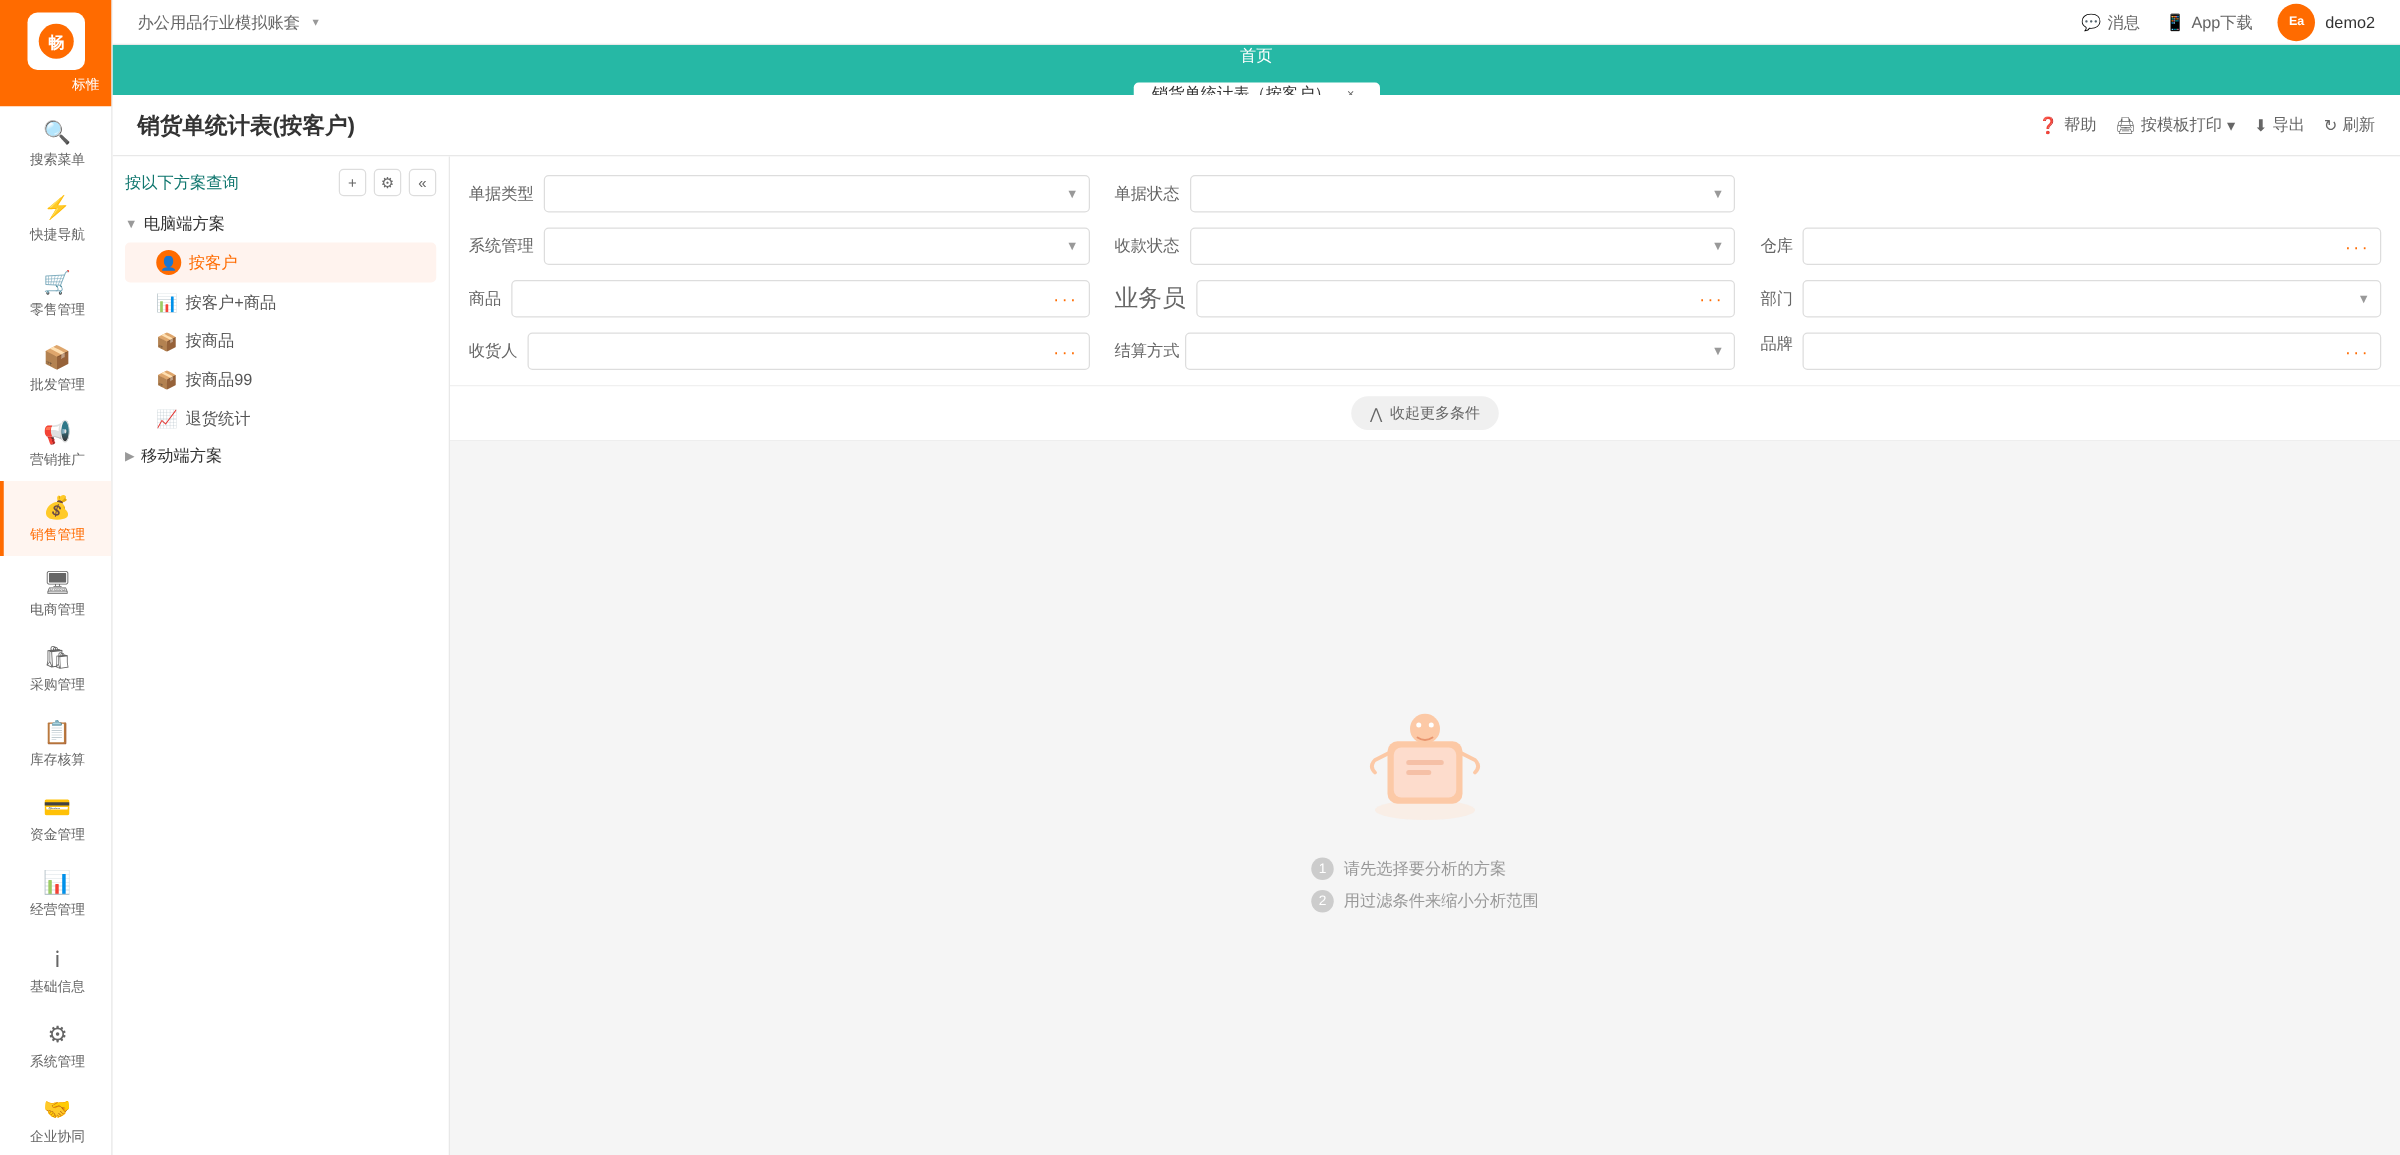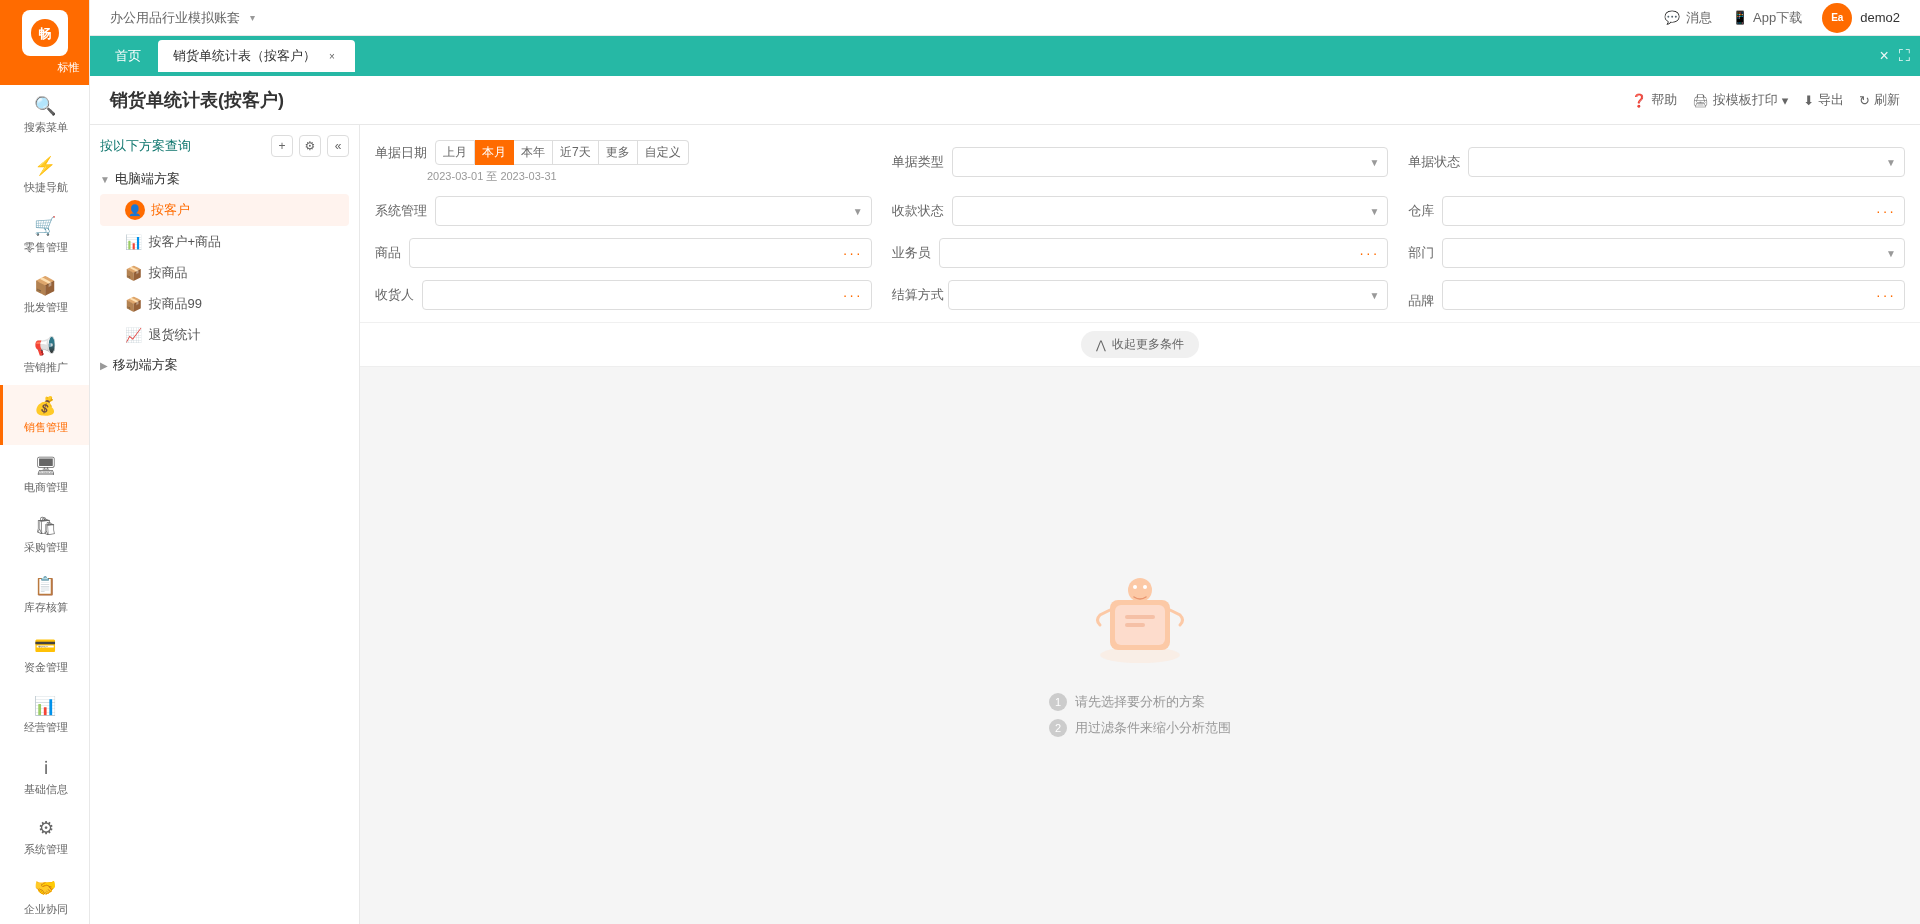--- a/index.html
+++ b/index.html
@@ -26,21 +26,21 @@
     .top-bar { background: #fff; border-bottom: 1px solid #e8e8e8; padding: 0 20px; height: 36px; display: flex; align-items: center; justify-content: space-between; }
     .top-bar-left { display: flex; align-items: center; gap: 10px; }
     .app-title { font-size: 13px; color: #666; }
     .dropdown-arrow { color: #999; font-size: 10px; }
     .top-bar-right { display: flex; align-items: center; gap: 20px; }
     .top-btn { display: flex; align-items: center; gap: 5px; cursor: pointer; color: #666; font-size: 13px; }
     .user-area { display: flex; align-items: center; gap: 8px; cursor: pointer; }
     .avatar { width: 30px; height: 30px; border-radius: 50%; background: #ff6b00; display: flex; align-items: center; justify-content: center; color: #fff; font-size: 11px; overflow: hidden; }
 
     
-    .tab-bar { background: #26b8a5; height: 40px; display: flex; align-items: center; padding: 0 10px; gap: 2px; }
+    .tab-bar { background: #26b8a5; height: 40px; display: flex; align-items: center; padding: 0 10px; gap: 12px; flex-direction: column; }
     .tab { padding: 0 15px; height: 32px; display: flex; align-items: center; gap: 8px; border-radius: 4px 4px 0 0; cursor: pointer; font-size: 13px; color: rgba(255,255,255,0.8); }
     .tab.home { background: transparent; color: #fff; }
     .tab.active { background: #fff; color: #333; }
     .tab-close { width: 16px; height: 16px; border-radius: 50%; display: flex; align-items: center; justify-content: center; font-size: 10px; color: #666; }
     .tab-bar-right { margin-left: auto; display: flex; align-items: center; gap: 10px; }
     .tab-bar-btn { color: rgba(255,255,255,0.9); font-size: 16px; cursor: pointer; }
 
     
     .content { flex: 1; overflow: hidden; display: flex; flex-direction: column; background: #f5f5f5; }
 
@@ -260,34 +260,20 @@
       </div>
 
       <div class="main-content">
 
         <div class="top-section">
           <div style="display:flex;padding:15px 15px 0 15px;">
             <div style="flex:1;">
 
               <div style="display:grid;grid-template-columns:1fr 1fr 1fr;gap:12px 20px;margin-bottom:12px;">
 
-                <div style="display:flex;flex-direction:column;gap:4px;">
-                  <div style="display:flex;align-items:center;gap:8px;">
-                    <span style="font-size:13px;color:#666;white-space:nowrap;">单据日期</span>
-                    <div style="display:flex;">
-                      <div style="padding:3px 7px;font-size:12px;border:1px solid #ddd;cursor:pointer;color:#666;background:#fff;border-radius:4px 0 0 4px;">上月</div>
-                      <div style="padding:3px 7px;font-size:12px;border:1px solid #ff6b00;cursor:pointer;background:#ff6b00;color:#fff;border-left:none;">本月</div>
-                      <div style="padding:3px 7px;font-size:12px;border:1px solid #ddd;cursor:pointer;color:#666;background:#fff;border-left:none;">本年</div>
-                      <div style="padding:3px 7px;font-size:12px;border:1px solid #ddd;cursor:pointer;color:#666;background:#fff;border-left:none;">近7天</div>
-                      <div style="padding:3px 7px;font-size:12px;border:1px solid #ddd;cursor:pointer;color:#666;background:#fff;border-left:none;">更多</div>
-                      <div style="padding:3px 7px;font-size:12px;border:1px solid #ddd;cursor:pointer;color:#666;background:#fff;border-left:none;border-radius:0 4px 4px 0;">自定义</div>
-                    </div>
-                  </div>
-                  <div style="font-size:11px;color:#999;padding-left:52px;">2023-03-01 至 2023-03-31</div>
-                </div>
 
                 <div style="display:flex;align-items:center;gap:8px;">
                   <span style="font-size:13px;color:#666;white-space:nowrap;">单据类型</span>
                   <div style="flex:1;border:1px solid #ddd;border-radius:4px;padding:5px 8px;font-size:13px;color:#333;display:flex;align-items:center;justify-content:space-between;cursor:pointer;height:30px;">
                     <span></span>
                     <span style="color:#999;font-size:10px;">▼</span>
                   </div>
                 </div>
 
                 <div style="display:flex;align-items:center;gap:8px;">
@@ -325,21 +311,21 @@
 
               <div style="display:grid;grid-template-columns:1fr 1fr 1fr;gap:12px 20px;margin-bottom:12px;">
                 <div style="display:flex;align-items:center;gap:8px;">
                   <span style="font-size:13px;color:#666;white-space:nowrap;">商品</span>
                   <div style="flex:1;border:1px solid #ddd;border-radius:4px;padding:5px 8px;font-size:13px;color:#333;display:flex;align-items:center;justify-content:space-between;cursor:pointer;height:30px;">
                     <span></span>
                     <span style="color:#ff6b00;font-size:14px;letter-spacing:2px;">···</span>
                   </div>
                 </div>
                 <div style="display:flex;align-items:center;gap:8px;">
-                  <span style="font-size:13px;color:#666;white-space:nowrap;">业务员</span>
+                  <span style="font-size:19px;color:#666;white-space:nowrap;">业务员</span>
                   <div style="flex:1;border:1px solid #ddd;border-radius:4px;padding:5px 8px;font-size:13px;color:#333;display:flex;align-items:center;justify-content:space-between;cursor:pointer;height:30px;">
                     <span></span>
                     <span style="color:#ff6b00;font-size:14px;letter-spacing:2px;">···</span>
                   </div>
                 </div>
                 <div style="display:flex;align-items:center;gap:8px;">
                   <span style="font-size:13px;color:#666;white-space:nowrap;">部门</span>
                   <div style="flex:1;border:1px solid #ddd;border-radius:4px;padding:5px 8px;font-size:13px;color:#333;display:flex;align-items:center;justify-content:space-between;cursor:pointer;height:30px;">
                     <span></span>
                     <span style="color:#999;font-size:10px;">▼</span>
@@ -355,21 +341,21 @@
                     <span style="color:#ff6b00;font-size:14px;letter-spacing:2px;">···</span>
                   </div>
                 </div>
                 <div style="display:flex;align-items:center;gap:4px;">
                   <span style="font-size:13px;color:#666;white-space:nowrap;">结算方式</span>
                   <div style="flex:1;border:1px solid #ddd;border-radius:4px;padding:5px 8px;font-size:13px;color:#333;display:flex;align-items:center;justify-content:space-between;cursor:pointer;height:30px;">
                     <span></span>
                     <span style="color:#999;font-size:10px;">▼</span>
                   </div>
                 </div>
-                <div style="display:flex;align-items:flex-end;gap:8px;">
+                <div style="display:flex;align-items:flex-start;gap:8px;">
                   <span style="font-size:13px;color:#666;white-space:nowrap;">品牌</span>
                   <div style="flex:1;border:1px solid #ddd;border-radius:4px;padding:5px 8px;font-size:13px;color:#333;display:flex;align-items:center;justify-content:space-between;cursor:pointer;height:30px;">
                     <span></span>
                     <span style="color:#ff6b00;font-size:14px;letter-spacing:2px;">···</span>
                   </div>
                 </div>
               </div>
             </div>
 
           </div>

